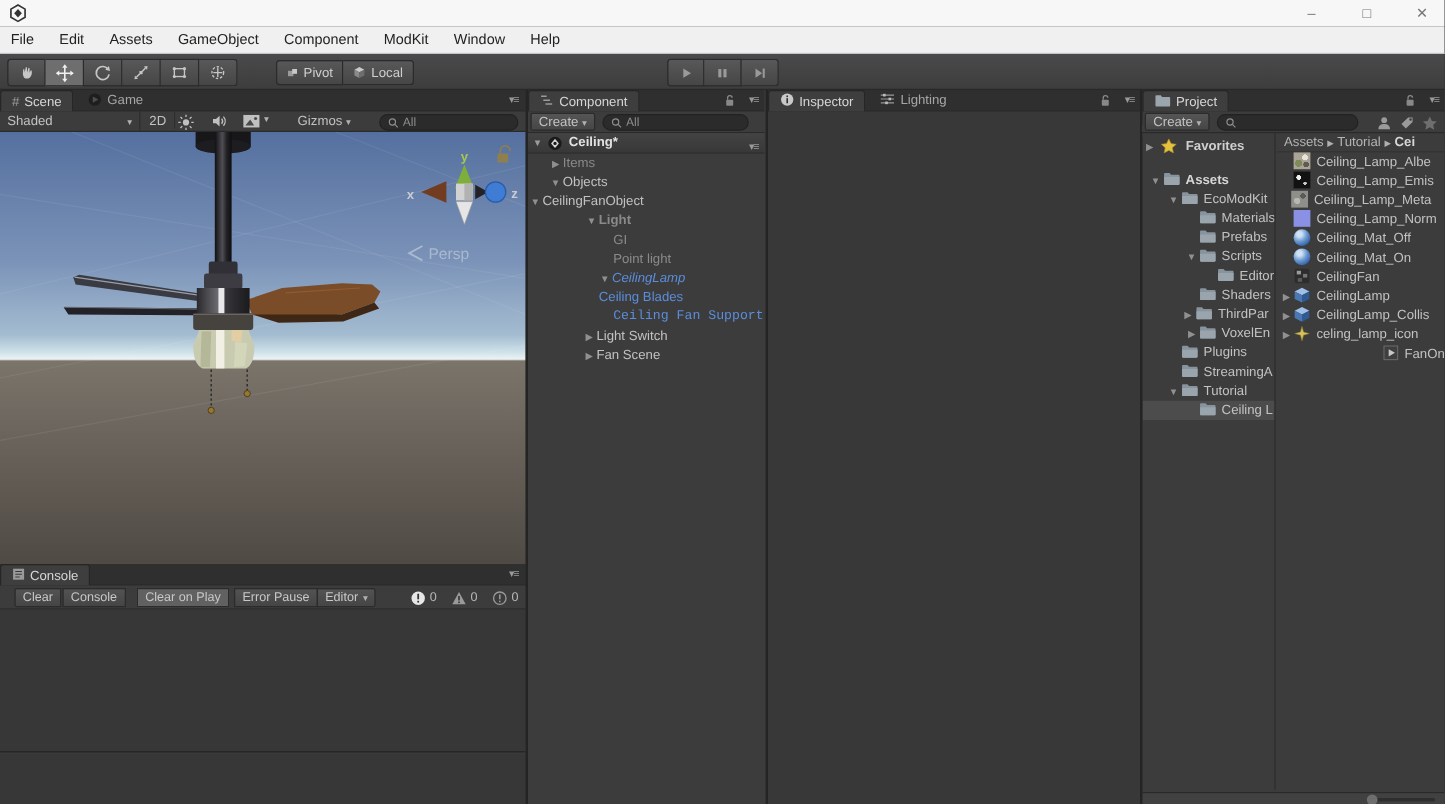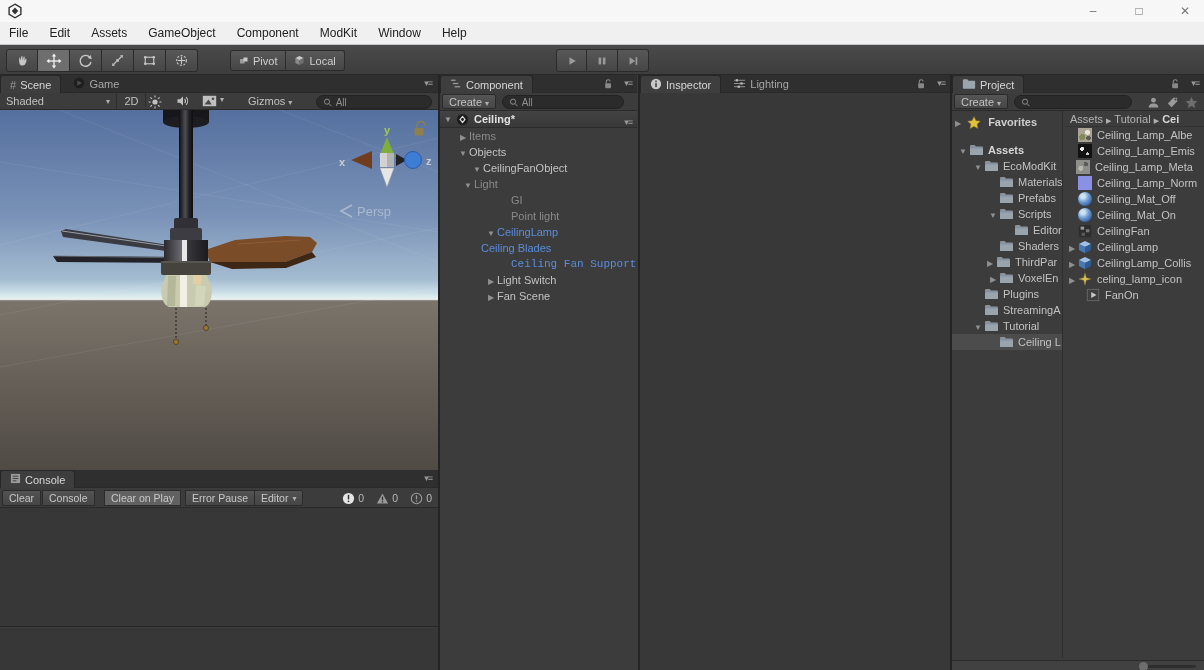--- a/index.html
+++ b/index.html
@@ -55,21 +55,21 @@
   .trow .arr { display:inline-block; width:12px; font-size:8px; color:#909090; text-align:center; }
   .trow.sel { background:#4c4c4c; }
   .c-normal { color:#c2c2c2; } .c-dim { color:#8a8a8a; } .c-prefab { color:#5b8ddb; }
   .fico { display:inline-block; width:16px; height:13px; vertical-align:-2px; margin-right:3px; }
   .aico { display:inline-block; width:15px; height:15px; vertical-align:-3px; margin-right:4px; }
   .thumb { display:inline-block; width:14px; height:14px; vertical-align:-3px; margin-right:5px; }
   .sphere { border-radius:50%;
     background:radial-gradient(circle at 35% 30%, #cfe2f5 0 15%, #6d9ad0 45%, #2f5fa8 78%, #1d3c6e 100%); }
   
   .conbtn { height:16px; background:linear-gradient(#535353,#454545); border:1px solid #2b2b2b;
-    color:#c8c8c8; display:inline-flex; align-items:center; padding:0 6px; gap:4px; font-size:10.5px; }
+    color:#c8c8c8; display:inline-flex; align-items:center; padding:0 6px; gap:4px; font-size:10.5px;margin-left:10px; }
   .conbtn.active { background:#616161; }
   .badge { position:absolute; top:2px; height:16px; display:flex; align-items:center; gap:3px;
     color:#b8b8b8; font-size:10.5px; }
   .hdr-scene-row { position:absolute; left:0; right:0; height:17px;
     background:linear-gradient(#434343,#383838); border-bottom:1px solid #2d2d2d; line-height:17px; }
   .vline { position:absolute; top:75px; bottom:0; width:2px; background:#242424; }
 </style>
 </head>
 <body>
 
@@ -441,26 +441,26 @@
             <circle cx="8" cy="8" r="6.8" fill="#1a1a1a"></circle>
             <path d="M8 3.2 L12 8 L8 12.8 L4 8 Z" fill="#d8d8d8"></path>
             <circle cx="8" cy="8" r="1.7" fill="#1a1a1a"></circle>
           </svg></span>
       <span style="position:absolute; left:34px; font-weight:bold; color:#e2e2e2">Ceiling*</span>
       <span class="panelmenu" style="right:5px; top:3px">▾≡</span>
     </div>
     <div id="hier-tree" style="position:absolute; left:0; top:53px; right:0">
         <div class="trow" style="padding-left: 17px;"><span class="arr">▶</span><span class="c-dim">Items</span></div>
         <div class="trow" style="padding-left: 17px;"><span class="arr">▼</span><span class="c-normal">Objects</span></div>
-        <div class="trow" style="padding-left: 31px;"><span class="arr">▼</span><span class="c-normal">CeilingFanObject</span></div>
-        <div class="trow" style="padding-left: 22px;"><span class="arr">▼</span><span class="c-dim">Light</span></div>
+        <div class="trow" style=""><span class="arr">▼</span><span class="c-normal">CeilingFanObject</span></div>
+        <div class="trow" style="padding-left: 47px; font-weight: bold;"><span class="arr">▼</span><span class="c-dim">Light</span></div>
         <div class="trow" style="padding-left: 59px;"><span class="arr"></span><span class="c-dim">GI</span></div>
         <div class="trow" style="padding-left: 59px;"><span class="arr"></span><span class="c-dim">Point light</span></div>
-        <div class="trow" style="padding-left: 45px;"><span class="arr">▼</span><span class="c-prefab">CeilingLamp</span></div>
-        <div class="trow" style="padding-left: 29px;"><span class="arr"></span><span class="c-prefab">Ceiling Blades</span></div>
+        <div class="trow" style="padding-left: 58px; font-style: italic;"><span class="arr">▼</span><span class="c-prefab">CeilingLamp</span></div>
+        <div class="trow" style="padding-left: 47px;"><span class="arr"></span><span class="c-prefab">Ceiling Blades</span></div>
         <div class="trow" style="padding-left: 59px; font-family: Liberation Mono, monospace;"><span class="arr"></span><span class="c-prefab">Ceiling Fan Support</span></div>
         <div class="trow" style="padding-left: 45px;"><span class="arr">▶</span><span class="c-normal">Light Switch</span></div>
         <div class="trow" style="padding-left: 45px;"><span class="arr">▶</span><span class="c-normal">Fan Scene</span></div>
       </div>
   </div>
 
   <div class="panel" style="left:640px; top:75px; width:310px; height:595px; background:#383838">
     <div class="tabbar">
       <div class="tab active">
         <span><svg width="12" height="12" viewBox="0 0 14 14">
@@ -619,21 +619,21 @@
                 <polygon points="15,4.5 8,8 8,15 15,11.5" fill="#2f5a92"></polygon>
               </svg></span><span>CeilingLamp</span></div>
           <div class="trow" style="padding-left: 2px;"><span class="arr">▶</span><span class="aico"><svg width="14" height="14" viewBox="0 0 16 16">
                 <polygon points="8,1 15,4.5 8,8 1,4.5" fill="#9fc0e8"></polygon>
                 <polygon points="1,4.5 8,8 8,15 1,11.5" fill="#4a78b0"></polygon>
                 <polygon points="15,4.5 8,8 8,15 15,11.5" fill="#2f5a92"></polygon>
               </svg></span><span>CeilingLamp_Collis</span></div>
           <div class="trow" style="padding-left: 2px;"><span class="arr">▶</span><span class="aico"><svg width="14" height="14" viewBox="0 0 16 16">
                 <path d="M8 1 L9.5 6.5 L15 8 L9.5 9.5 L8 15 L6.5 9.5 L1 8 L6.5 6.5 Z" fill="#d8c05a" stroke="#8a7a30" stroke-width="0.5"></path>
               </svg></span><span>celing_lamp_icon</span></div>
-          <div class="trow" style="padding-left: 10px;"><span class="arr"></span><span class="aico"><svg width="14" height="14" viewBox="0 0 16 16">
+          <div class="trow" style="padding-left: 0; text-align: right;"><span class="arr"></span><span class="aico"><svg width="14" height="14" viewBox="0 0 16 16">
                 <rect x="1.5" y="1.5" width="13" height="13" fill="#3f3f3f" stroke="#6a6a6a"></rect>
                 <polygon points="6,4.5 12,8 6,11.5" fill="#c8c8c8"></polygon>
               </svg></span><span>FanOn</span></div>
         </div>
     </div>
 
     <div style="position:absolute; left:0; bottom:0; width:252px; height:10px; background:#414141; border-top:1px solid #2a2a2a">
       <div style="position:absolute; right:8px; top:4px; width:52px; height:3px; background:#2e2e2e; border-radius:2px"></div>
       <div style="position:absolute; right:56px; top:0.5px; width:9px; height:9px; border-radius:50%; background:#6e6e6e"></div>
     </div>

